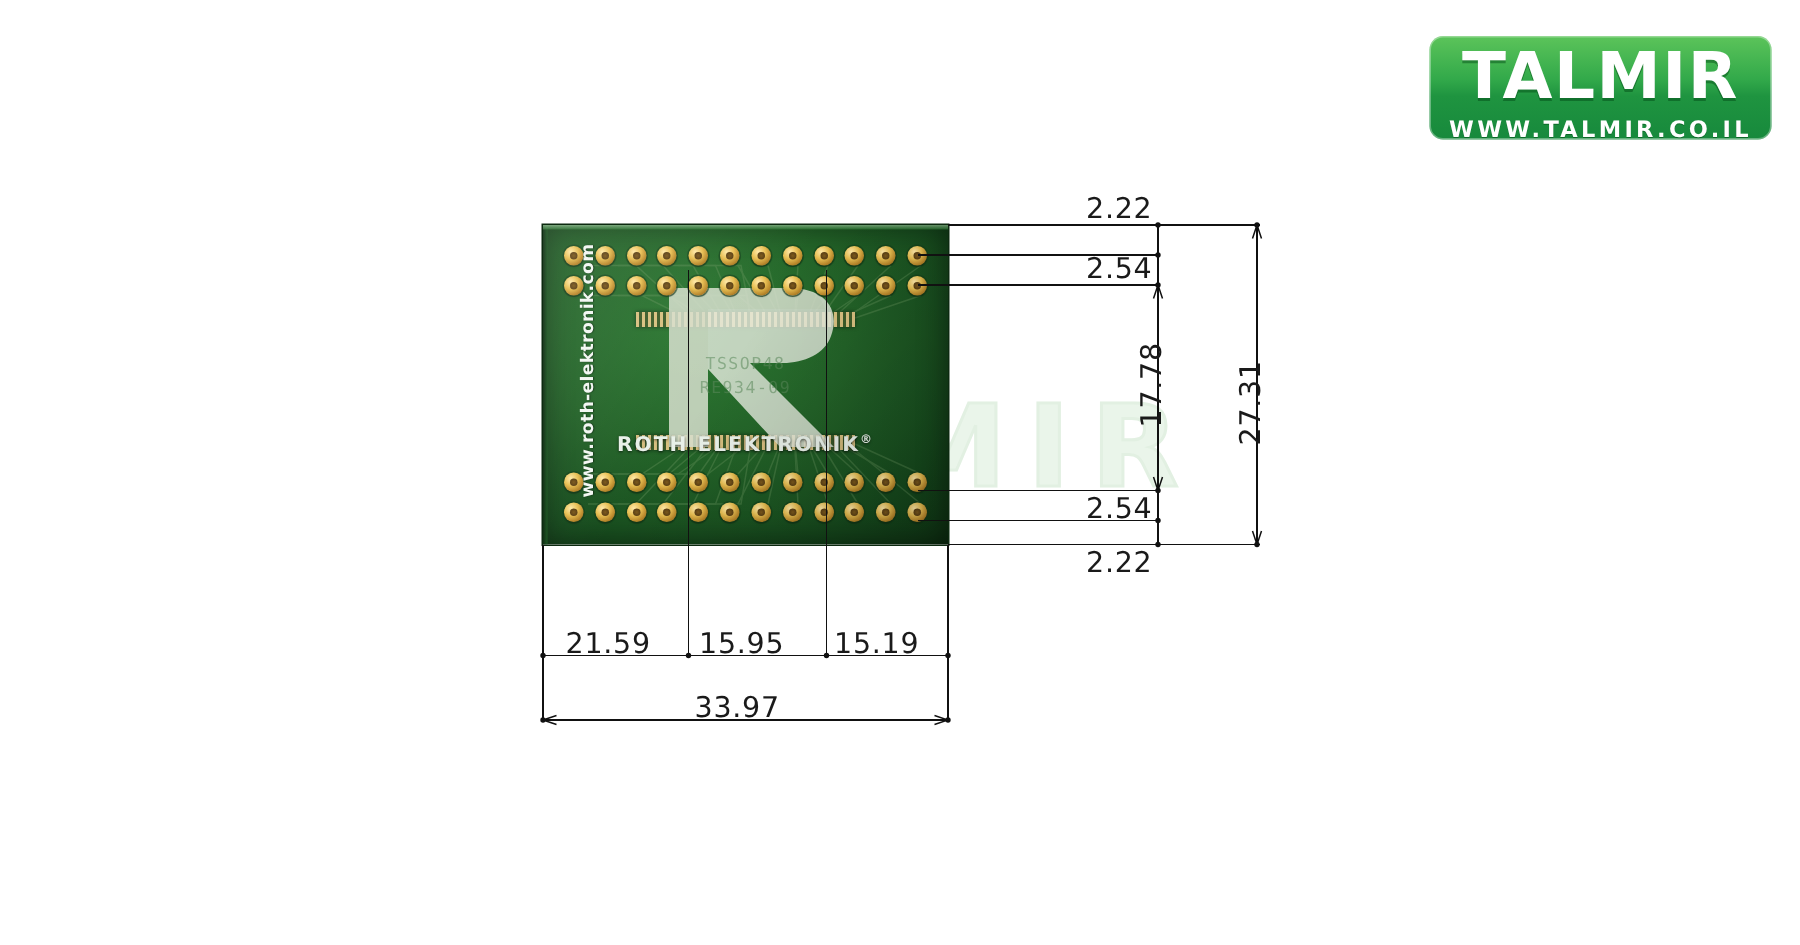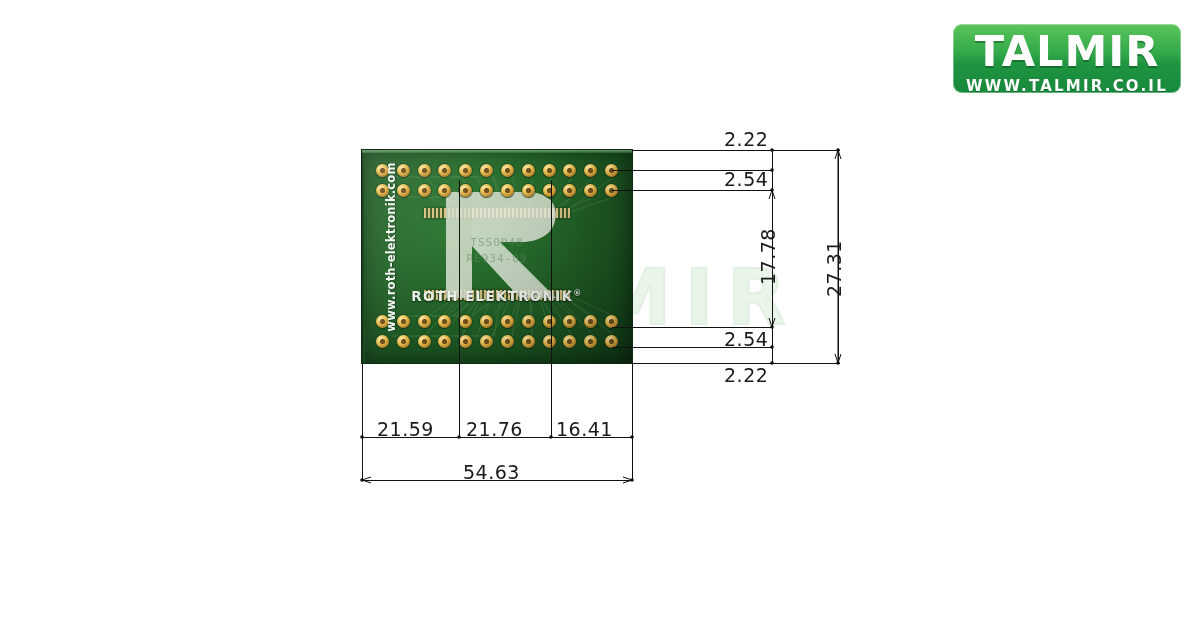--- a/index.html
+++ b/index.html
@@ -330,22 +330,22 @@
   </svg>
 
   <div class="dimtext" style="left:724px;top:128px;">2.22</div>
   <div class="dimtext" style="left:724px;top:168px;">2.54</div>
   <div class="dimtext rot" style="left:757px;top:285px;">17.78</div>
   <div class="dimtext" style="left:724px;top:328px;">2.54</div>
   <div class="dimtext" style="left:724px;top:364px;">2.22</div>
   <div class="dimtext rot" style="left:823px;top:297px;">27.31</div>
 
   <div class="dimtext" style="left:377px;top:418px;">21.59</div>
-  <div class="dimtext" style="left:466px;top:418px;">21.76</div>
-  <div class="dimtext" style="left:556px;top:418px;">16.41</div>
-  <div class="dimtext" style="left:463px;top:461px;">54.63</div>
+  <div class="dimtext" style="left:466px;top:418px;">15.95</div>
+  <div class="dimtext" style="left:556px;top:418px;">15.19</div>
+  <div class="dimtext" style="left:463px;top:461px;">33.97</div>
 
   <div class="logo">
     <div class="logo-word">TALMIR</div>
     <div class="logo-url">WWW.TALMIR.CO.IL</div>
   </div>
 
 </div>
 
 </body></html>

